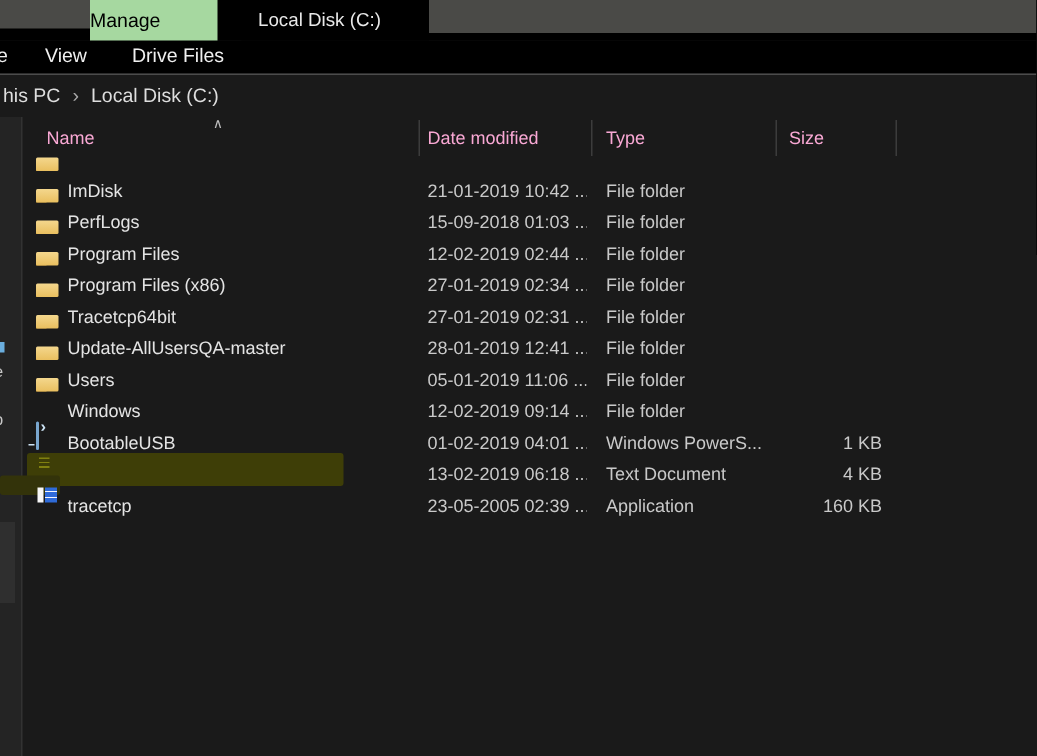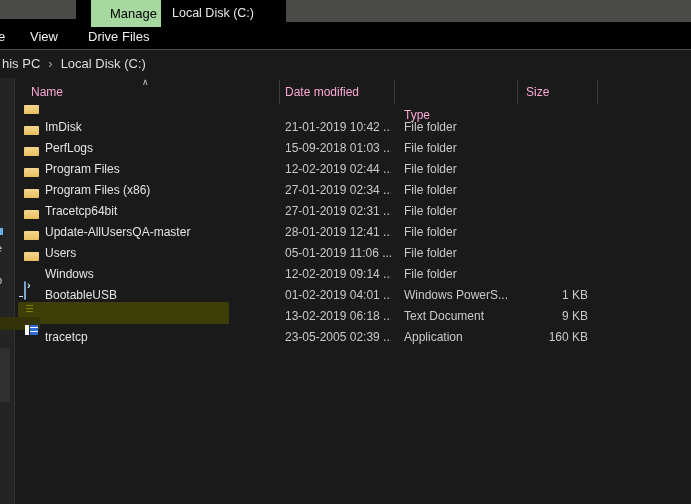--- a/index.html
+++ b/index.html
@@ -7,22 +7,22 @@
     position:relative; width:691px; height:504px; overflow:hidden;
     background:#1a1a1a; font-family:"Liberation Sans", sans-serif;
     -webkit-font-smoothing:antialiased;
   }
 
   
   .titlebar { position:absolute; left:0; top:0; width:691px; height:27px; background:#000; }
   .tb-gray-left  { position:absolute; left:0;   top:0; width:76px;  height:19px; background:#4a4a47; }
   .tb-gray-right { position:absolute; left:286px; top:0; width:405px; height:22px; background:#4a4a47; }
   .manage-tab {
-    position:absolute; left:91px; top:0; width:85px; height:27px;
-    color:#000; font-size:13px; text-align:center; line-height:27px; z-index:2;
+    position:absolute; left:60px; top:0; width:85px; height:27px;
+    color:#000; font-size:13px; text-align:left; line-height:27px; z-index:2;
   }
   .title-tab {
     position:absolute; left:161px; top:0; width:125px; height:27px; background:#000;
     color:#e9e9e9; font-size:12.5px; line-height:26px; padding-left:11px; box-sizing:border-box;
     white-space:nowrap; z-index:2;
   }
 
   
   .ribbon { position:absolute; left:0; top:27px; width:691px; height:22px; background:#000; }
   .rtab { position:absolute; top:0; height:22px; line-height:20px; color:#f0f0f0; font-size:13px; white-space:nowrap; }
@@ -46,21 +46,21 @@
   .frag-2 { top:164px; }
   .frag-3 { top:196px; }
   .frag-blue { position:absolute; left:0; top:150px; width:3px; height:7px; background:#6aaede; }
   .gutter-thumb { position:absolute; left:0; top:270px; width:10px; height:54px; background:#2f2f2f; }
 
   
   .colheaders { position:absolute; left:0; top:78px; width:691px; height:28px; }
   .chead { position:absolute; top:0; height:28px; line-height:28px; font-size:12px; color:#f9a8d4; white-space:nowrap; }
   .h-name { left:31px; }
   .h-date { left:285px; }
-  .h-type { left:404px;margin-top:23px; }
+  .h-type { left:404px; }
   .h-size { left:526px; }
   .vsep { position:absolute; top:2px; width:1px; height:24px; background:#3c3c3c; }
   .vs-1 { left:279px; } .vs-2 { left:394px; } .vs-3 { left:517px; } .vs-4 { left:597px; }
   .sort-caret { position:absolute; left:142px; top:-1px; color:#c0c0c0; font-size:9px; height:10px; line-height:10px; }
 
   
   .rows { position:absolute; left:0; top:113px; width:691px; }
   .row { position:relative; height:21px; }
   .cell { position:absolute; top:4px; height:21px; line-height:21px; font-size:12px;
           white-space:nowrap; overflow:hidden; z-index:1; }
@@ -215,21 +215,21 @@
       <span class="icon ic-powershell"></span>
       <span class="cell c-name">BootableUSB</span>
       <span class="cell c-date">01-02-2019 04:01 ...</span>
       <span class="cell c-type">Windows PowerS...</span>
       <span class="cell c-size">1 KB</span>
     </div>
       <div class="row hl">
       <span class="icon ic-text"></span>
       <span class="cell c-date">13-02-2019 06:18 ...</span>
       <span class="cell c-type">Text Document</span>
-      <span class="cell c-size">9 KB</span>
+      <span class="cell c-size">4 KB</span>
     </div>
       <div class="row">
       <span class="icon ic-application"></span>
       <span class="cell c-name">tracetcp</span>
       <span class="cell c-date">23-05-2005 02:39 ...</span>
       <span class="cell c-type">Application</span>
       <span class="cell c-size">160 KB</span>
     </div>
     </div>
 

